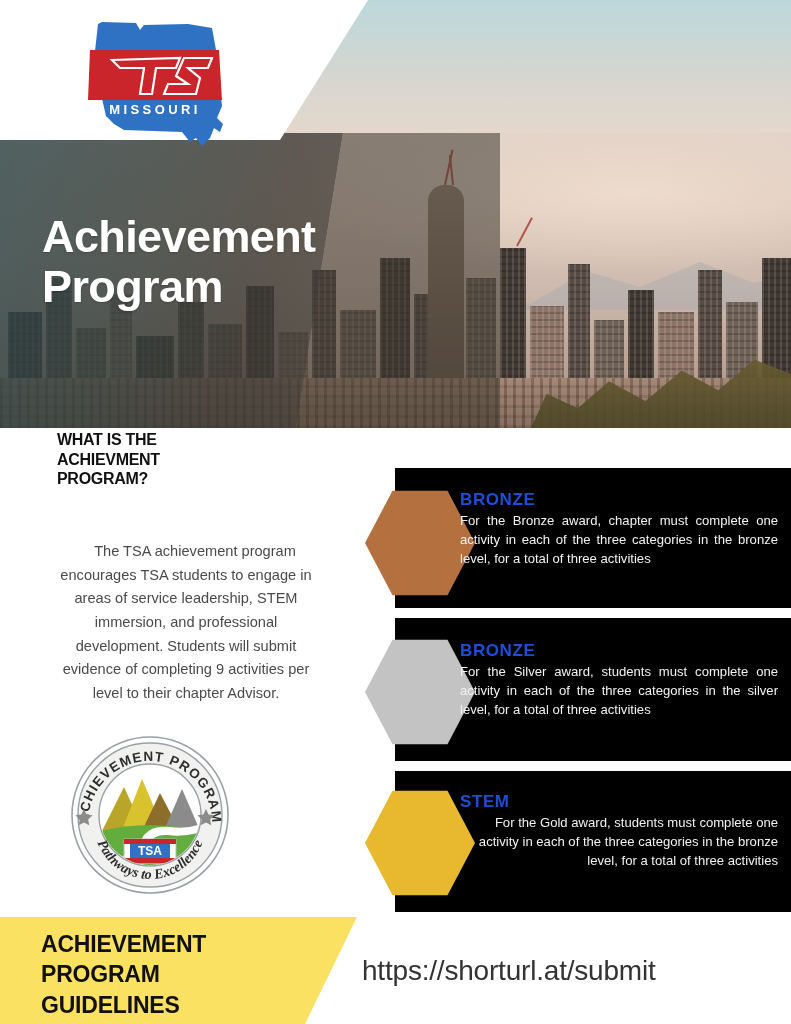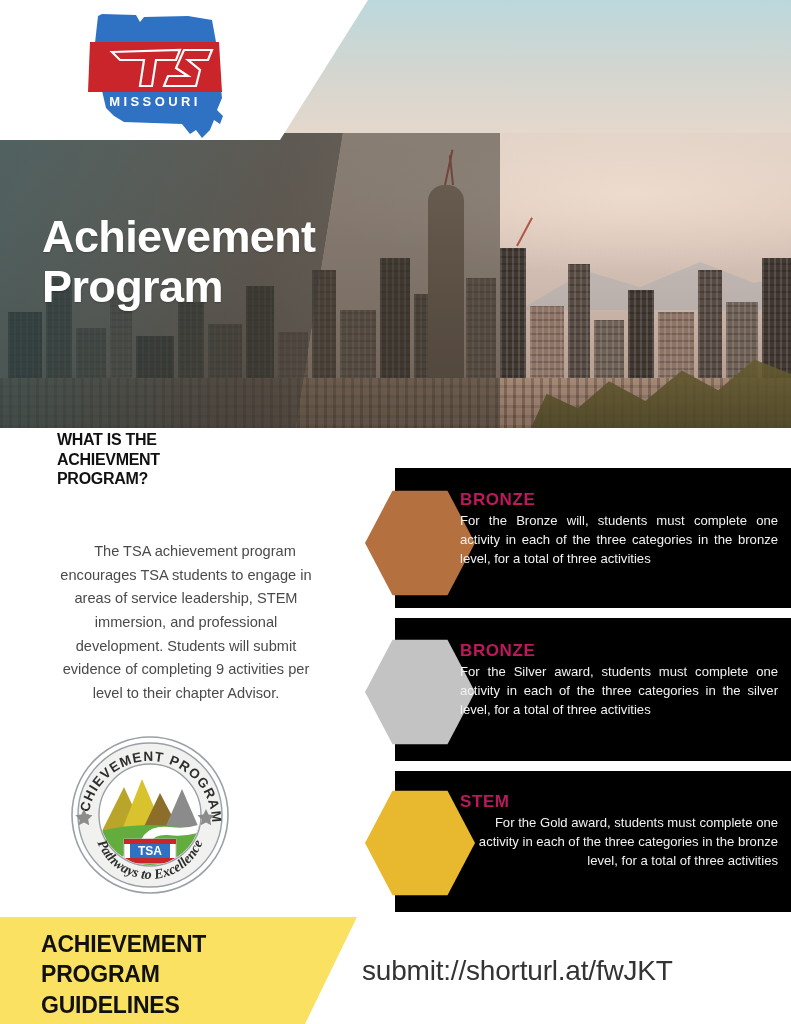--- a/index.html
+++ b/index.html
@@ -215,21 +215,21 @@
     width: 318px;
   }
   .ct1 { top: 490px; }
   .ct2 { top: 641px; }
   .ct3 { top: 792px; }
 
   .card-title {
     font-size: 17px;
     font-weight: 800;
     letter-spacing: 0.6px;
-    color: #be185d;
+    color: #1d4ed8;
     margin-bottom: 2px;
   }
   .card-body {
     font-size: 13.1px;
     line-height: 1.45;
     color: #f2f2f2;
     text-align: justify;
   }
   .card-body.nojust { text-align: right; }
 
@@ -308,21 +308,21 @@
 
       <div class="ground"></div>
       <div class="ground-tex"></div>
       <div class="trees"></div>
     </div>
 
     <div class="hero-tint"></div>
     <div class="hero-tint2"></div>
     <div class="hero-white-notch"></div>
 
-    <div style="position:absolute;left:84px;top:12px;width:160px;height:130px;text-decoration:underline;">
+    <div style="position:absolute;left:84px;top:20px;width:160px;height:130px;text-decoration:underline;">
       <svg width="160" height="130" viewBox="0 0 160 130">
         <path d="M14 4 L18 2 L52 3 L56 10 L60 5 L104 4 L128 8 L132 30 L138 86 L133 98 L139 104 L136 112 L130 108 L126 118 L118 126 L112 118 L106 122 L98 112 L40 110 L30 104 L22 96 L16 70 L10 40 Z" fill="#2f72c4"></path>
         <path d="M6 30 L135 30 L138 80 L4 80 Z" fill="#c9252b"></path>
         <g fill="none" stroke="#ffffff" stroke-width="2.2">
           <path d="M28 40 L96 38 L92 48 L72 48 L68 74 L56 74 L60 48 L36 48 Z"></path>
           <path d="M100 38 L128 38 L124 48 L104 48 L116 58 L112 74 L80 74 L84 64 L104 64 L92 56 Z"></path>
         </g>
         <text x="71" y="94" fill="#ffffff" font-family="'Liberation Sans', sans-serif" font-size="13" font-weight="700" letter-spacing="3.4" text-anchor="middle">MISSOURI</text>
       </svg>
     </div>
@@ -388,32 +388,32 @@
   </div>
   <div class="hexwrap h2">
     <div class="hex" id="hex1" style="background: rgb(195, 195, 195);"></div>
   </div>
   <div class="hexwrap h3">
     <div class="hex" id="hex2" style="background: rgb(232, 184, 46);"></div>
   </div>
 
   <div class="card-text ct1">
     <div class="card-title">BRONZE</div>
-    <div class="card-body">For the Bronze will, students must complete one activity in each of the three categories in the bronze level, for a total of three activities</div>
+    <div class="card-body">For the Bronze award, chapter must complete one activity in each of the three categories in the bronze level, for a total of three activities</div>
   </div>
 
   <div class="card-text ct2">
     <div class="card-title">BRONZE</div>
     <div class="card-body">For the Silver award, students must complete one activity in each of the three categories in the silver level, for a total of three activities</div>
   </div>
 
   <div class="card-text ct3">
     <div class="card-title">STEM</div>
     <div class="card-body nojust">For the Gold award, students must complete one activity in each of the three categories in the bronze level, for a total of three activities</div>
   </div>
 
   <div class="footer-band" style="background: rgb(250, 225, 97);"></div>
   <div class="footer-title">ACHIEVEMENT
 PROGRAM
 GUIDELINES</div>
-  <a class="footer-url" href="#" style="text-decoration:none;">submit://shorturl.at/fwJKT</a>
+  <a class="footer-url" href="#" style="text-decoration:none;">https://shorturl.at/submit</a>
 
 </div>
 
 </body></html>

